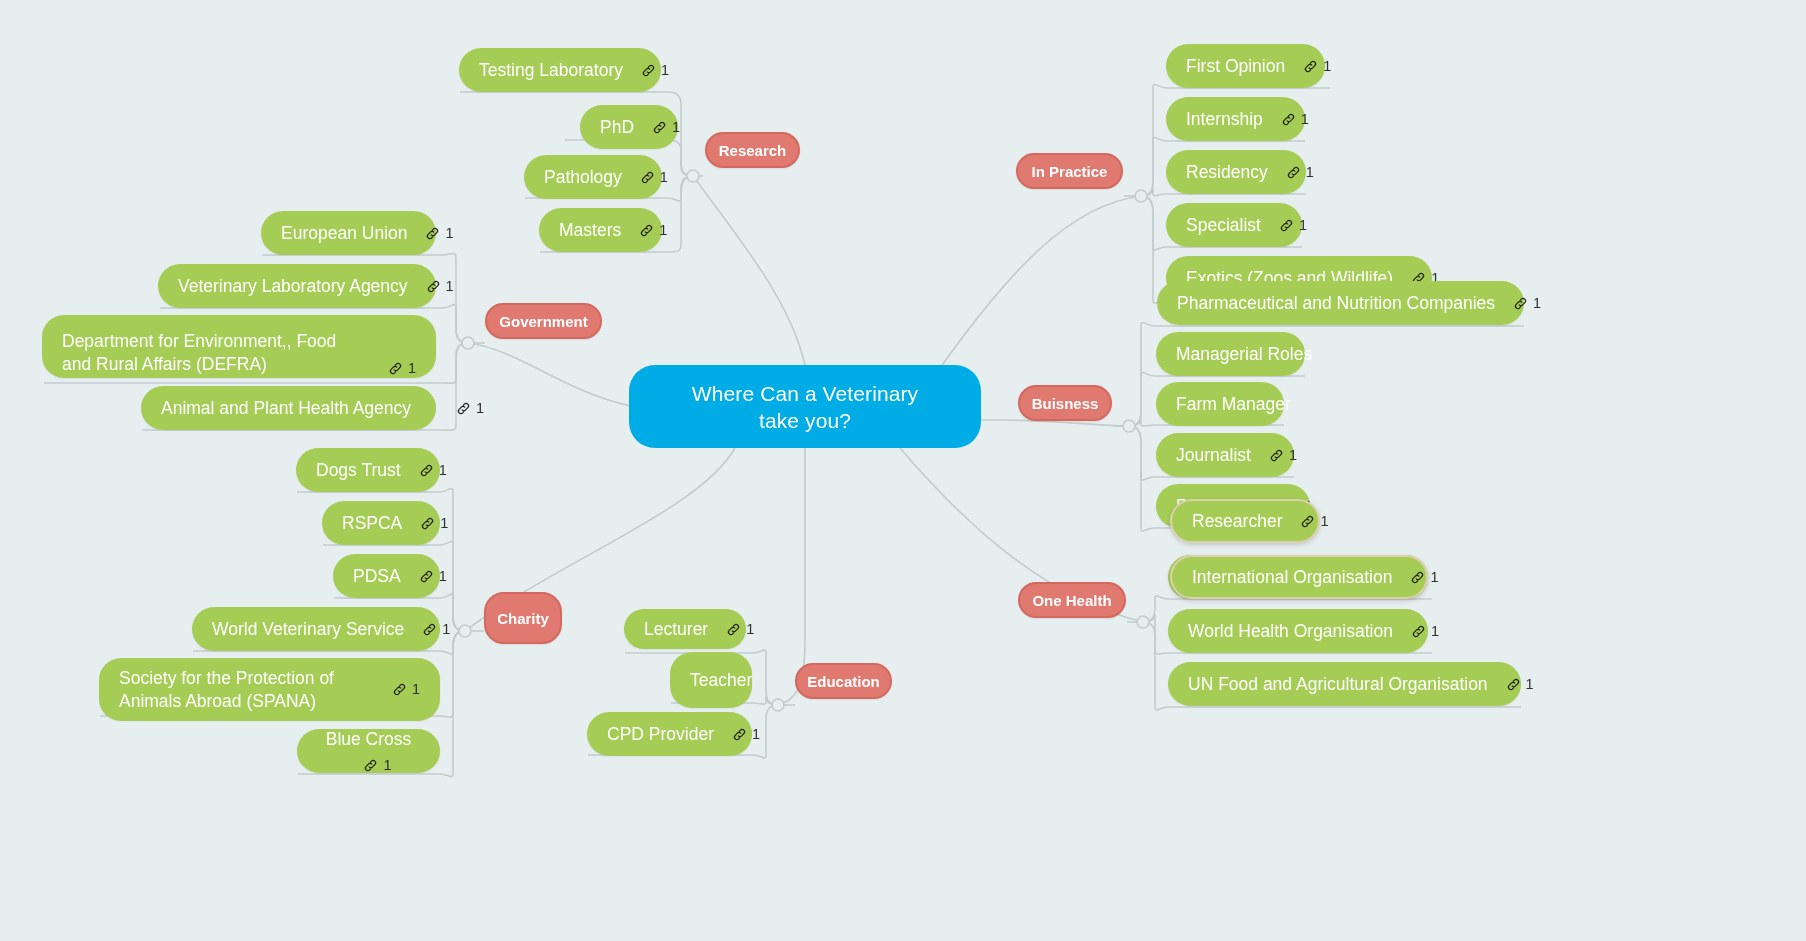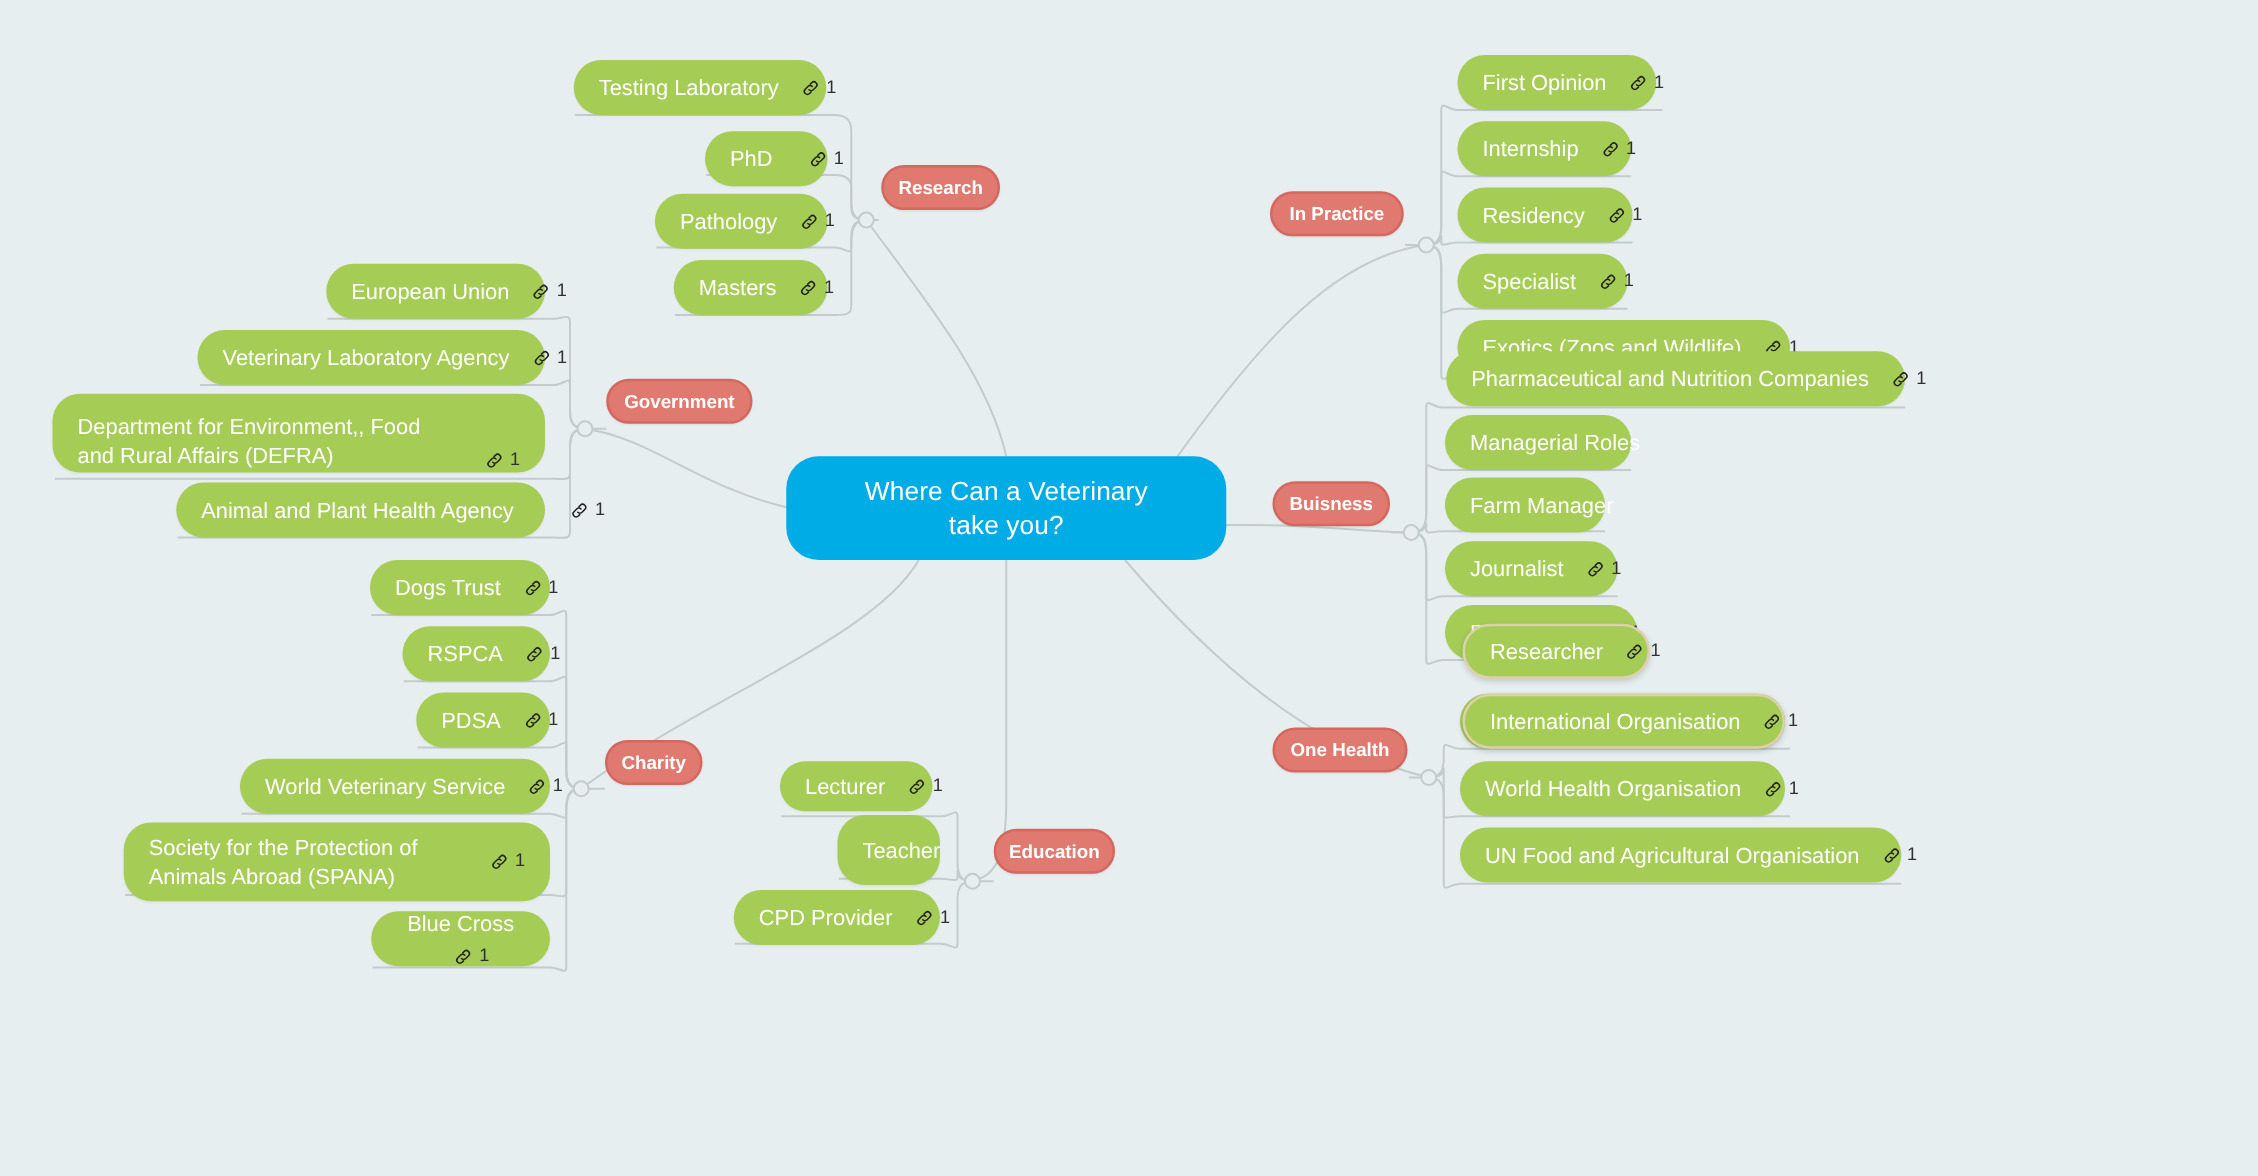--- a/index.html
+++ b/index.html
@@ -154,21 +154,21 @@
       <span class="rl">take you?</span>
     </div>
   </div>
 
   <div class="node branch" style="left:705px;top:132px;width:95px;height:36px;">
     <span>Research</span>
   </div>
   <div class="node branch" style="left:485px;top:303px;width:117px;height:36px;">
     <span>Government</span>
   </div>
-  <div class="node branch" style="left:484px;top:592px;width:78px;height:36px;">
+  <div class="node branch" style="left:484px;top:592px;width:78px;height:52px;">
     <span>Charity</span>
   </div>
   <div class="node branch" style="left:795px;top:663px;width:97px;height:36px;">
     <span>Education</span>
   </div>
   <div class="node branch" style="left:1016px;top:153px;width:107px;height:36px;">
     <span>In Practice</span>
   </div>
   <div class="node branch" style="left:1018px;top:385px;width:94px;height:36px;">
     <span>Buisness</span>
@@ -184,21 +184,21 @@
           <svg viewBox="0 0 16 16" width="15" height="15">
             <g fill="none" stroke="#23211f" stroke-width="1.3" stroke-linecap="round">
               <path d="M6.6 9.4a2.6 2.6 0 0 0 3.7 0l2.3-2.3a2.6 2.6 0 0 0-3.7-3.7L7.7 4.6"></path>
               <path d="M9.4 6.6a2.6 2.6 0 0 0-3.7 0L3.4 8.9a2.6 2.6 0 0 0 3.7 3.7l1.2-1.2"></path>
             </g>
           </svg>
         </span>
       <span class="cnt">1</span>
     </span>
   </div>
-  <div class="node leaf" style="left:564px;top:105px;width:98px;height:44px;gap:11px;">
+  <div class="node leaf" style="left:580px;top:105px;width:98px;height:44px;">
     <span class="label">PhD</span>
     <span class="meta">
       <span class="link-icon">
           <svg viewBox="0 0 16 16" width="15" height="15">
             <g fill="none" stroke="#23211f" stroke-width="1.3" stroke-linecap="round">
               <path d="M6.6 9.4a2.6 2.6 0 0 0 3.7 0l2.3-2.3a2.6 2.6 0 0 0-3.7-3.7L7.7 4.6"></path>
               <path d="M9.4 6.6a2.6 2.6 0 0 0-3.7 0L3.4 8.9a2.6 2.6 0 0 0 3.7 3.7l1.2-1.2"></path>
             </g>
           </svg>
         </span>

